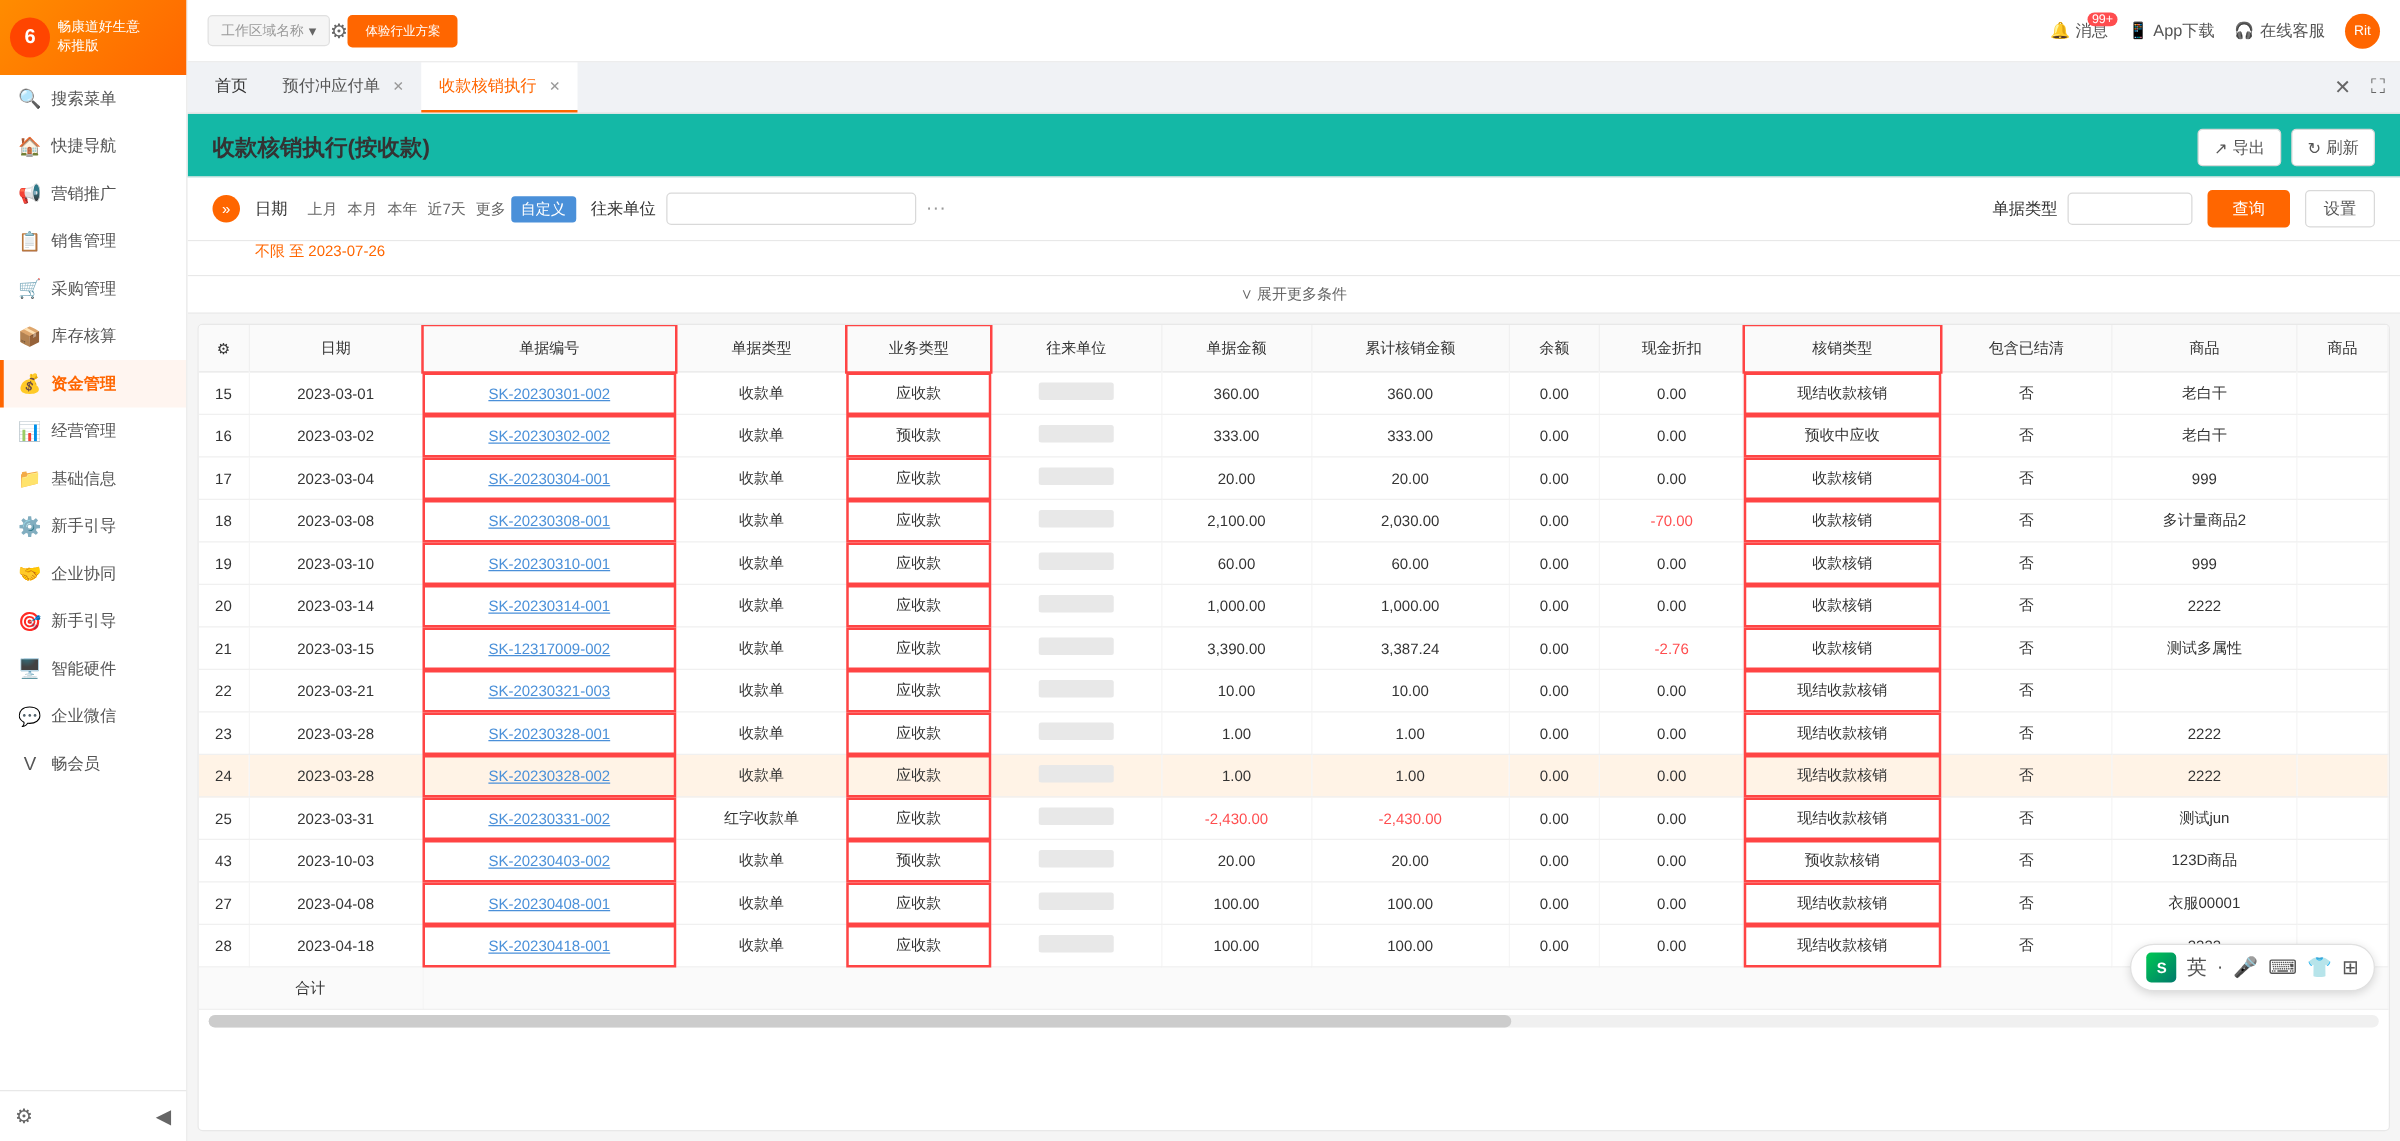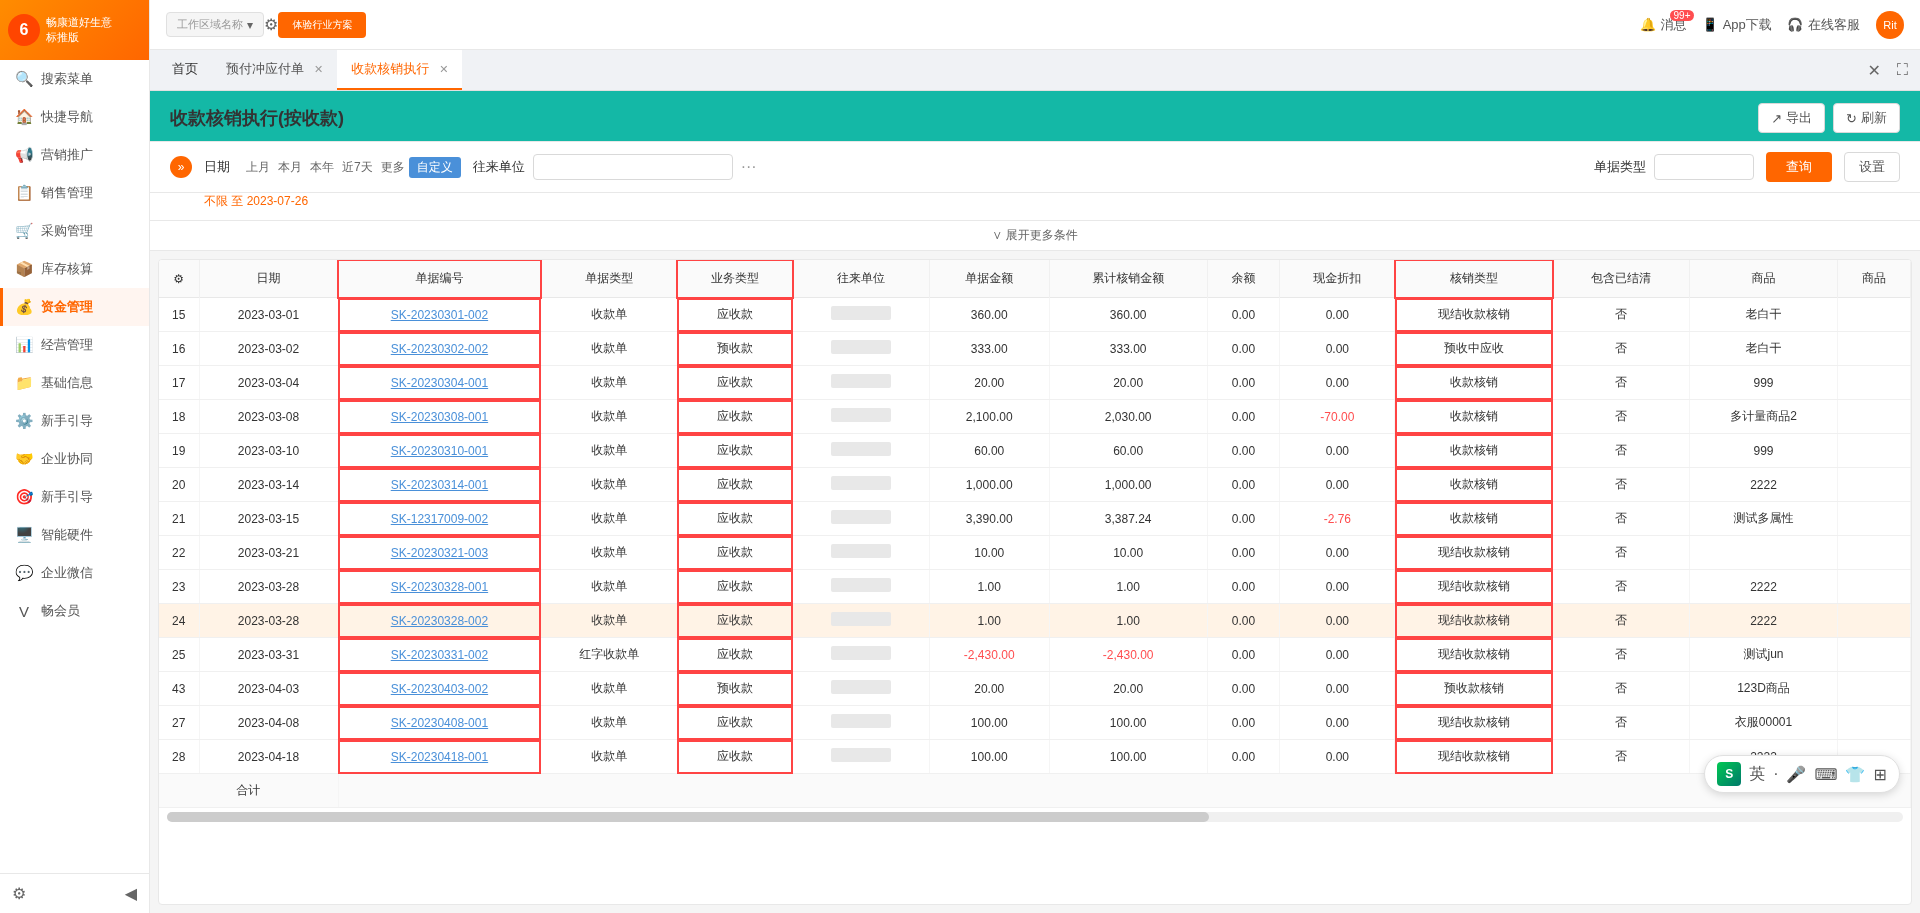--- a/index.html
+++ b/index.html
@@ -735,21 +735,21 @@
       <td class="negative">-2,430.00</td>
       <td>0.00</td>
       <td class="">0.00</td>
       <td style="outline:2px solid #ff4444;outline-offset:-2px">现结收款核销</td>
       <td>否</td>
       <td>测试jun</td>
       <td></td>
     </tr>
             <tr>
       <td>43</td>
-      <td>2023-04-03</td>
+      <td>2023-10-03</td>
       <td style="outline:2px solid #ff4444;outline-offset:-2px"><span class="link-text">SK-20230403-002</span></td>
       <td>收款单</td>
       <td style="outline:2px solid #ff4444;outline-offset:-2px">预收款</td>
       <td><span class="blurred"></span></td>
       <td class="">20.00</td>
       <td class="">20.00</td>
       <td>0.00</td>
       <td class="">0.00</td>
       <td style="outline:2px solid #ff4444;outline-offset:-2px">预收款核销</td>
       <td>否</td>

